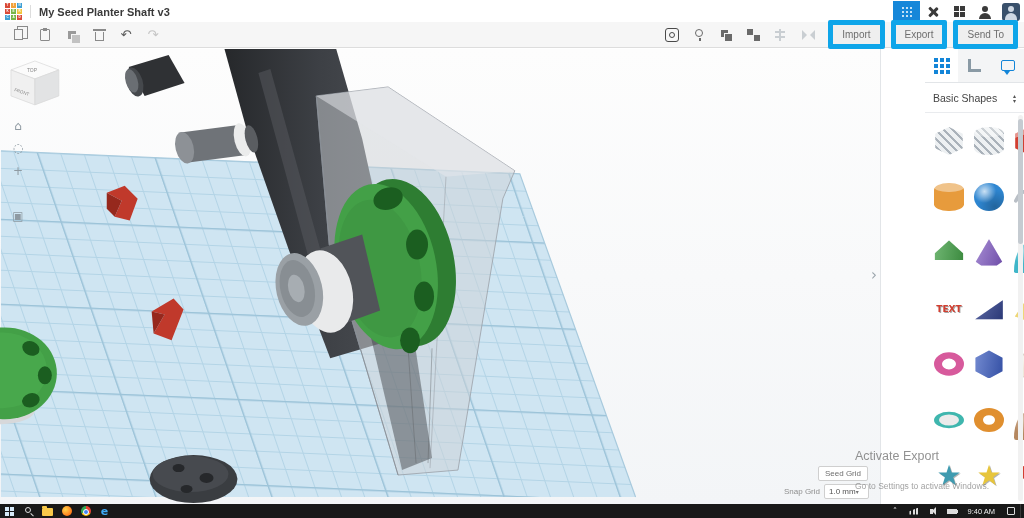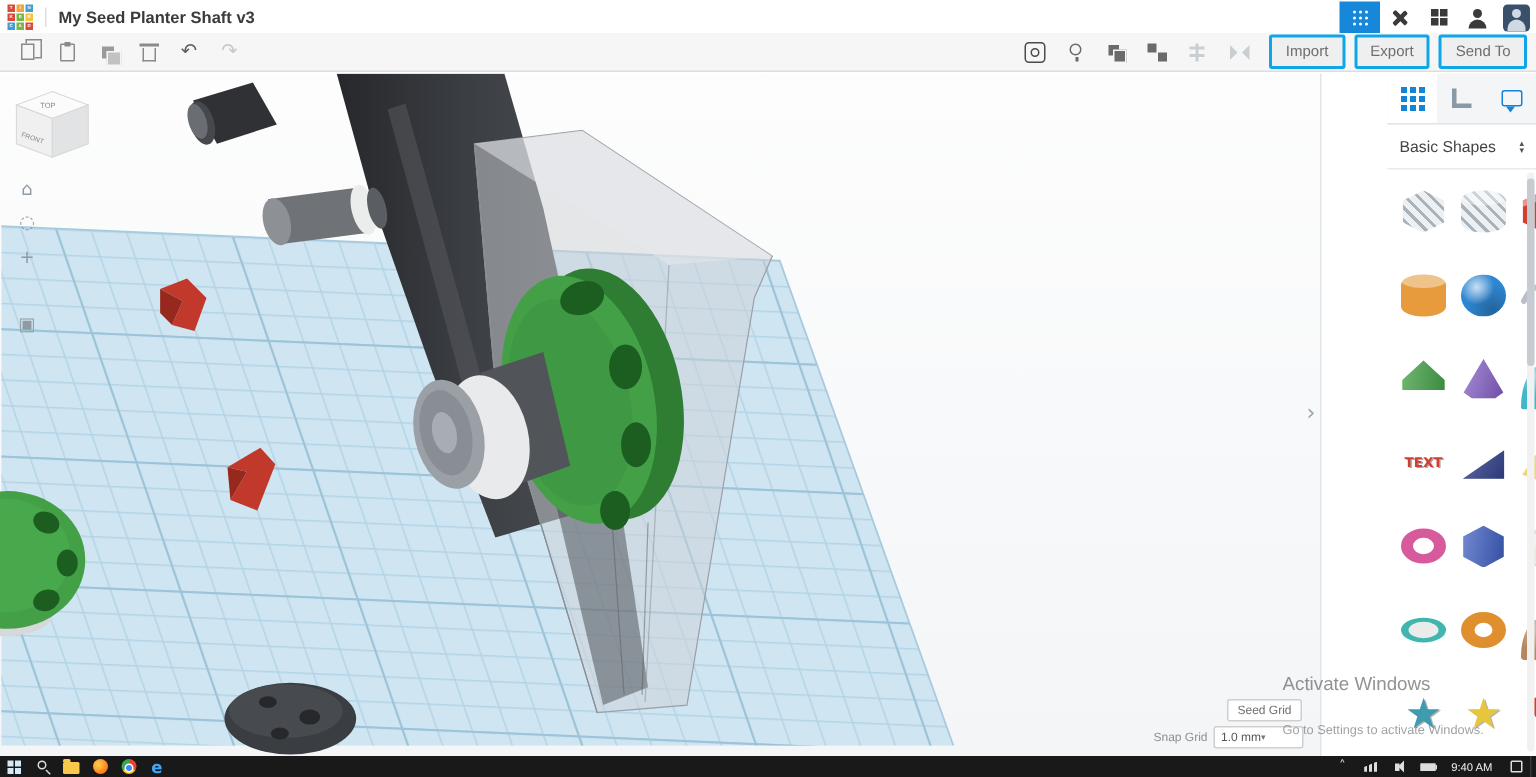--- a/index.html
+++ b/index.html
@@ -52,37 +52,37 @@
   .ic-bulb{width:8px;height:8px;border:1.5px solid #6a6a6a;border-radius:50%;position:relative;margin-top:-3px;}
   .ic-bulb::after{content:"";position:absolute;left:2.5px;top:8px;width:2px;height:3px;background:#6a6a6a;}
   .ic-group{width:7px;height:7px;background:#6a6a6a;position:relative;margin:0 3px 3px 0;}
   .ic-group::after{content:"";position:absolute;left:3px;top:3px;width:7px;height:7px;background:#6a6a6a;border:1px solid #f6f6f6;}
   .ic-ungroup{width:6px;height:6px;background:#6a6a6a;position:relative;margin:0 6px 5px 0;}
   .ic-ungroup::after{content:"";position:absolute;left:7px;top:6px;width:6px;height:6px;background:#6a6a6a;}
   .ic-align{width:2px;height:12px;background:#c9ced2;position:relative;}
   .ic-align::before{content:"";position:absolute;left:-4px;top:2px;width:10px;height:2px;background:#c9ced2;box-shadow:0 5px 0 #c9ced2;}
   .ic-mirror{width:0;height:0;border-top:5px solid transparent;border-bottom:5px solid transparent;border-left:5px solid #c9ced2;position:relative;margin-right:5px;}
   .ic-mirror::after{content:"";position:absolute;left:3px;top:-5px;width:0;height:0;border-top:5px solid transparent;border-bottom:5px solid transparent;border-right:5px solid #c9ced2;}
-  .tb-btn{font-size:10px;color:#6e6e6e;background:#efefef;border:2px solid #0ea5e9;border-radius:2px;
+  .tb-btn{font-size:10px;color:#6e6e6e;background:#efefef;border:5px solid #0ea5e9;border-radius:2px;
           padding:4px 9px;margin-left:6px;cursor:pointer;}
 
   
   .main{position:absolute;left:0;top:49px;width:1024px;height:455px;display:flex;}
   .viewport{position:relative;width:880px;height:455px;background:linear-gradient(#fdfdfd,#f3f5f7);overflow:hidden;}
   .scene{position:absolute;left:0;top:0;}
   .vp-ctrl{position:absolute;left:9px;width:18px;height:18px;display:flex;align-items:center;justify-content:center;
            color:#8f9aa2;font-size:12px;cursor:pointer;border-radius:50%;}
   .panel-handle{position:absolute;right:0;top:212px;width:12px;height:28px;display:flex;align-items:center;
                 justify-content:center;color:#9aa4ab;font-size:15px;cursor:pointer;}
   .edit-grid-btn{position:absolute;right:12px;top:417px;background:#fff;border:1px solid #cfcfcf;border-radius:2px;
                  font-size:8px;color:#6e6e6e;padding:2px 6px;cursor:pointer;}
   .snap-row{position:absolute;right:11px;top:435px;display:flex;align-items:center;}
   .snap-label{font-size:8px;color:#8e8e8e;margin-right:4px;}
   .snap-select{display:flex;align-items:center;background:#fff;border:1px solid #cfcfcf;border-radius:2px;
-               font-size:8px;color:#555;padding:2px 4px;cursor:pointer;width:60px;justify-content:flex-start;}
+               font-size:8px;color:#555;padding:2px 4px;cursor:pointer;width:45px;justify-content:flex-start;}
   .snap-caret{font-size:6px;color:#777;}
 
   
   .panel{position:relative;width:144px;height:455px;background:#fff;border-left:1px solid #e2e5e8;padding-left:44px;}
   .panel-tabs{display:flex;height:34px;background:#f4f5f6;border-bottom:1px solid #e2e5e8;}
   .panel-tab{flex:1;display:flex;align-items:center;justify-content:center;cursor:pointer;}
   .panel-tab.active{background:#fff;}
   .ic-grid9{width:4px;height:4px;background:#1385d8;margin:0 12px 12px 0;
             box-shadow:6px 0 0 #1385d8,12px 0 0 #1385d8,0 6px 0 #1385d8,6px 6px 0 #1385d8,12px 6px 0 #1385d8,0 12px 0 #1385d8,6px 12px 0 #1385d8,12px 12px 0 #1385d8;}
   .ic-ruler{width:13px;height:13px;border-left:3px solid #8a9aa5;border-bottom:3px solid #8a9aa5;}
@@ -452,21 +452,21 @@
             <div class="shp shp-heart" style="--c: #d23f31;">♥</div>
           </div>
         </div>
       <div class="panel-scrollbar">
         <div class="panel-thumb"></div>
       </div>
     </aside>
   </div>
 
   <div class="watermark">
-    <div class="wm1">Activate Windows</div>
+    <div class="wm1">Activate Export</div>
     <div class="wm2">Go to Settings to activate Windows.</div>
   </div>
 
   <footer class="taskbar">
     <span class="tk">
         <span class="ic-start"></span>
       </span>
     <span class="tk">
         <span class="ic-search"></span>
       </span>

